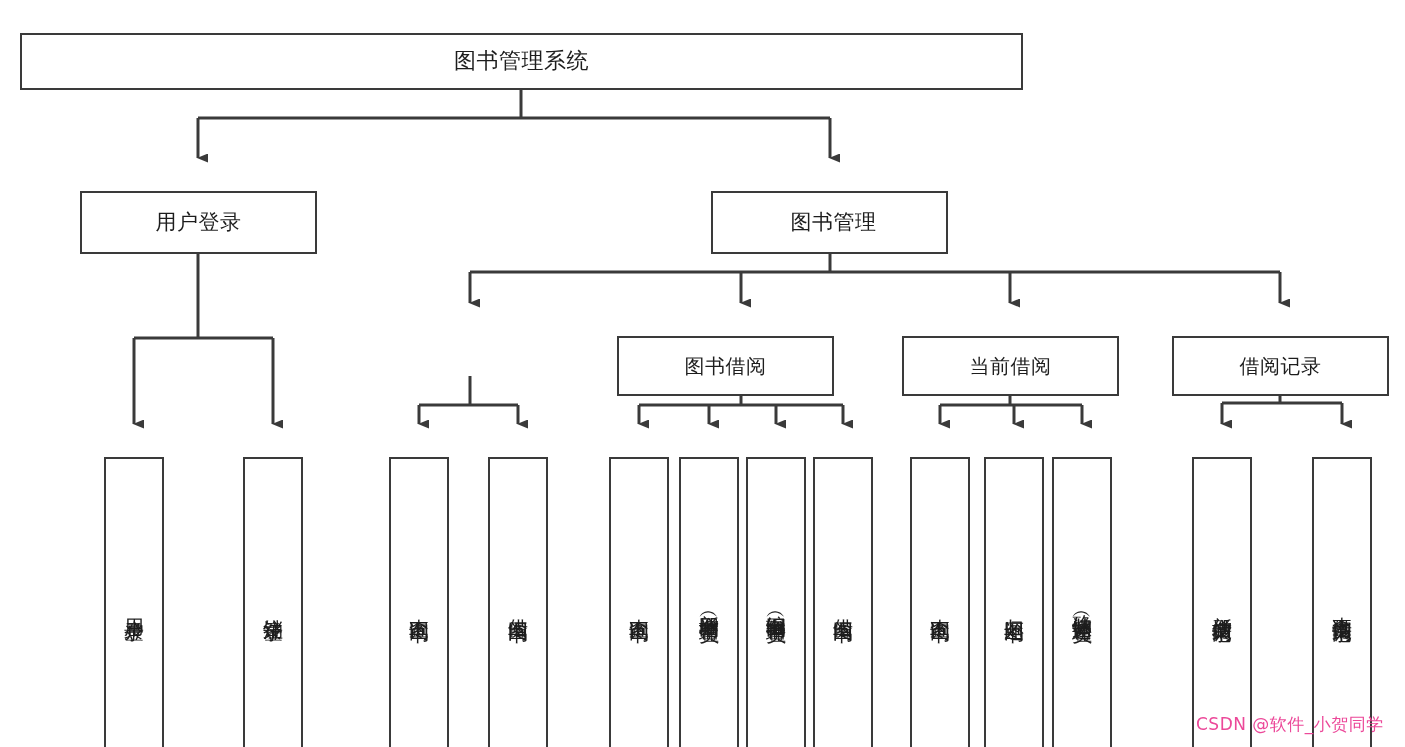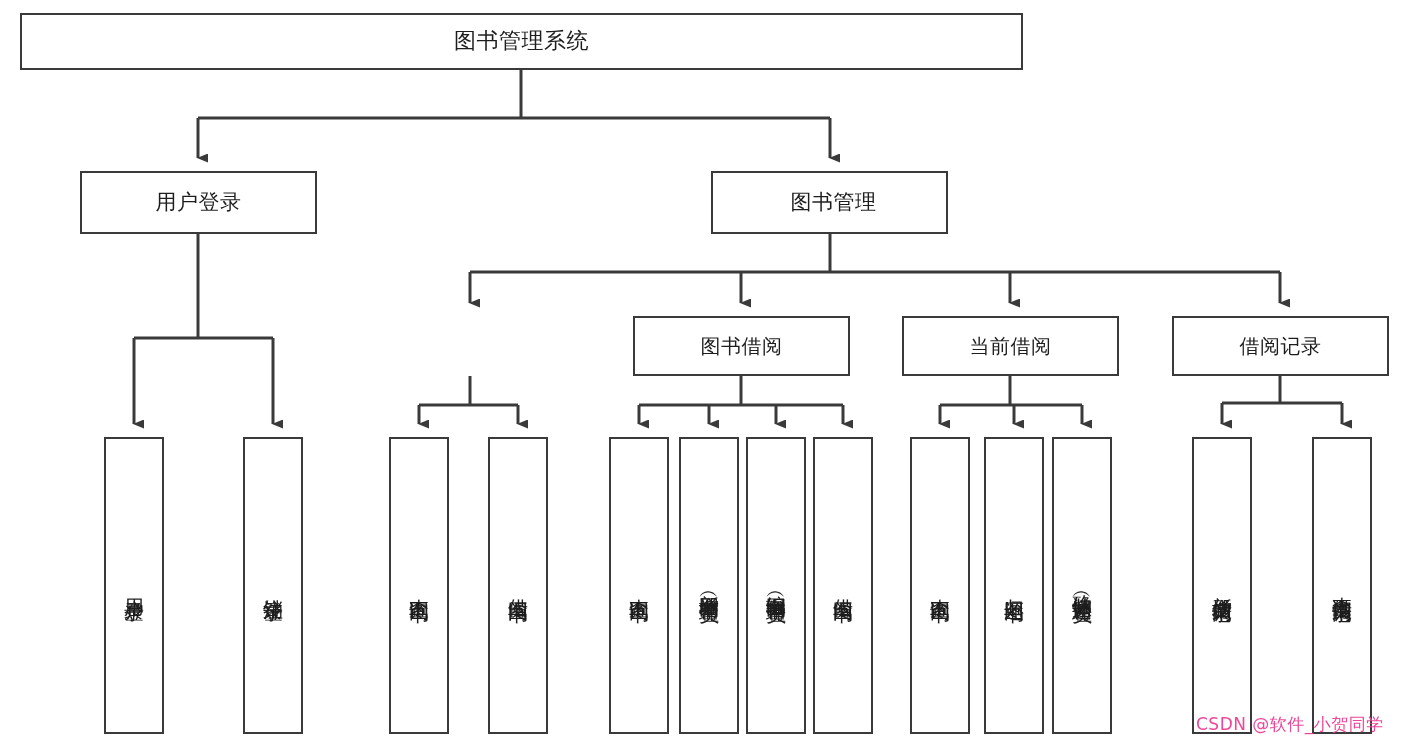--- a/index.html
+++ b/index.html
@@ -27,20 +27,21 @@
   }
   .node {
     position: absolute;
     box-sizing: border-box;
     border: 2.5px solid #3a3a3a;
     background: #ffffff;
     display: flex;
     align-items: center;
     justify-content: center;
     color: #1d1d1d;
+    margin-top: 20px;
   }
   .node-label {
     text-align: center;
     line-height: 1.12;
     letter-spacing: 0.5px;
     white-space: nowrap;
   }
   
   .tier-root .node-label { font-size: 22px; }
   .tier-1 .node-label   { font-size: 21px; }
@@ -126,21 +127,21 @@
     <span class="node-label">图书管理系统</span>
   </div>
 
   <div class="node tier-1" style="left: 80px; top: 171px; width: 237px; height: 63px;">
     <span class="node-label">用户登录</span>
   </div>
   <div class="node tier-1" style="left: 711px; top: 171px; width: 237px; height: 63px; padding-left: 8px;">
     <span class="node-label">图书管理</span>
   </div>
 
-  <div class="node tier-2" style="left: 633px; top: 316px; width: 217px; height: 60px;">
+  <div class="node tier-2" style="left: 617px; top: 316px; width: 217px; height: 60px;">
     <span class="node-label">图书借阅</span>
   </div>
   <div class="node tier-2" style="left: 902px; top: 316px; width: 217px; height: 60px;">
     <span class="node-label">当前借阅</span>
   </div>
   <div class="node tier-2" style="left: 1172px; top: 316px; width: 217px; height: 60px;">
     <span class="node-label">借阅记录</span>
   </div>
 
   <div class="node leaf" style="left: 104px; top: 437px; width: 60px; height: 297px;">

